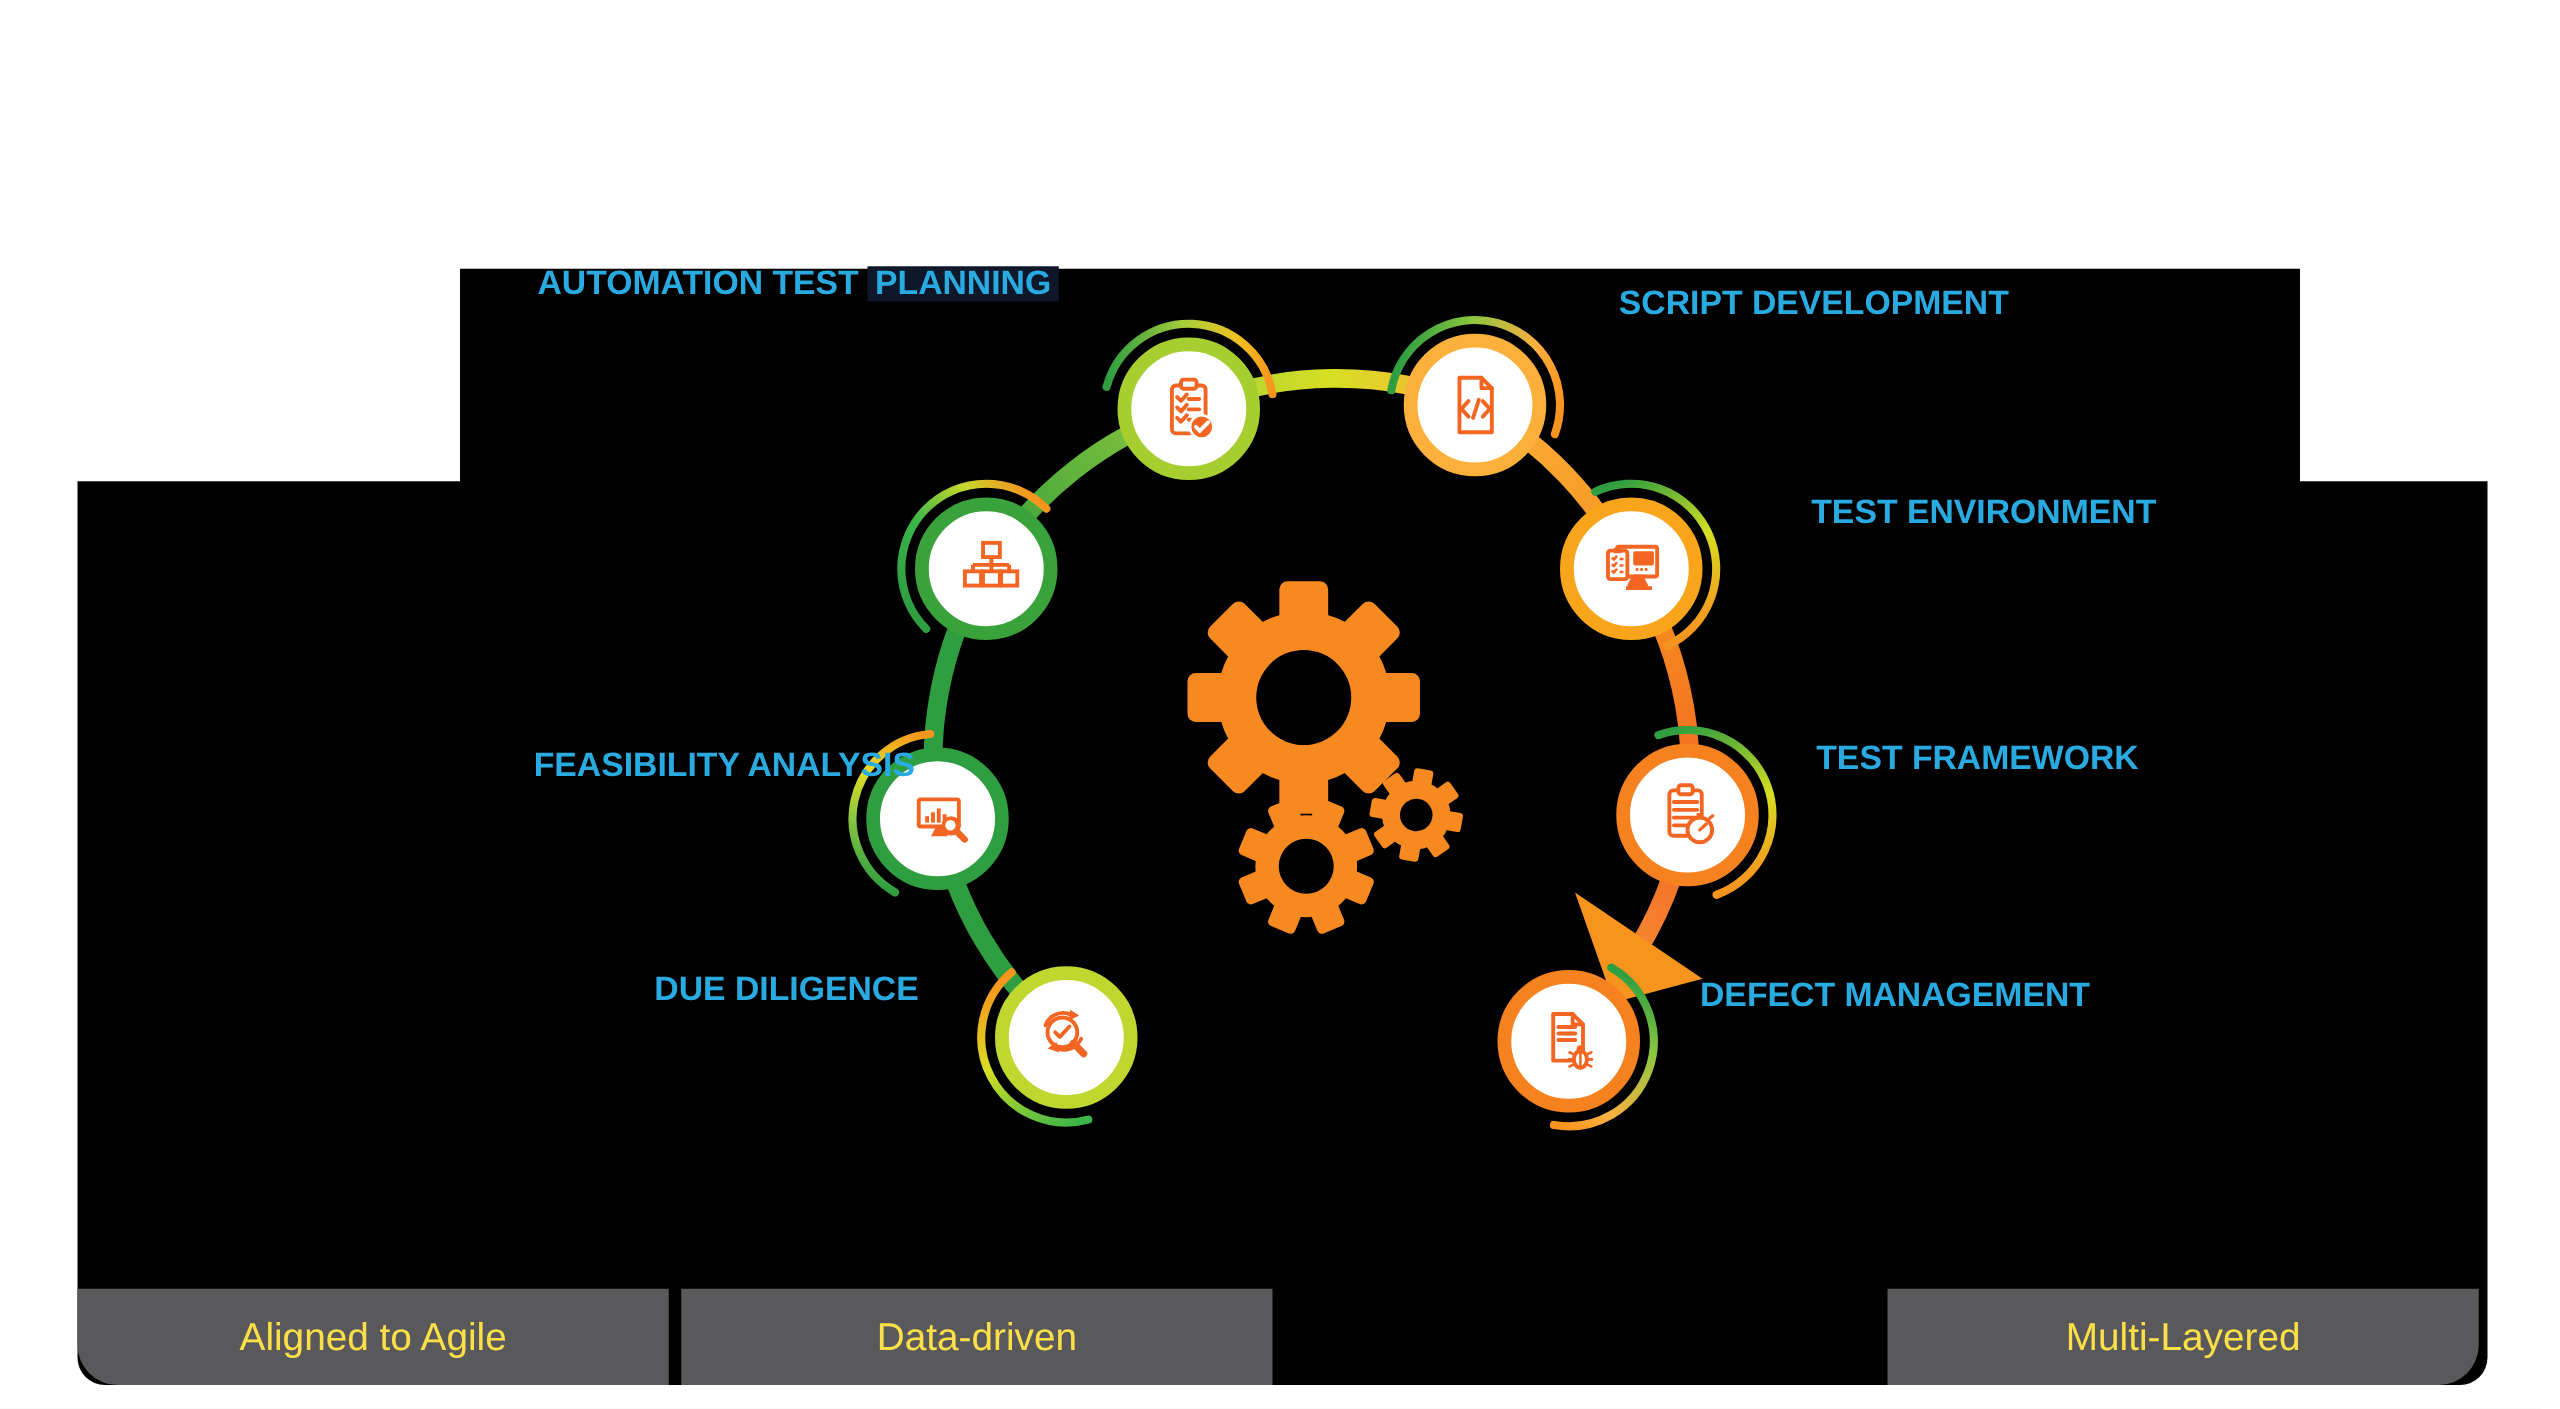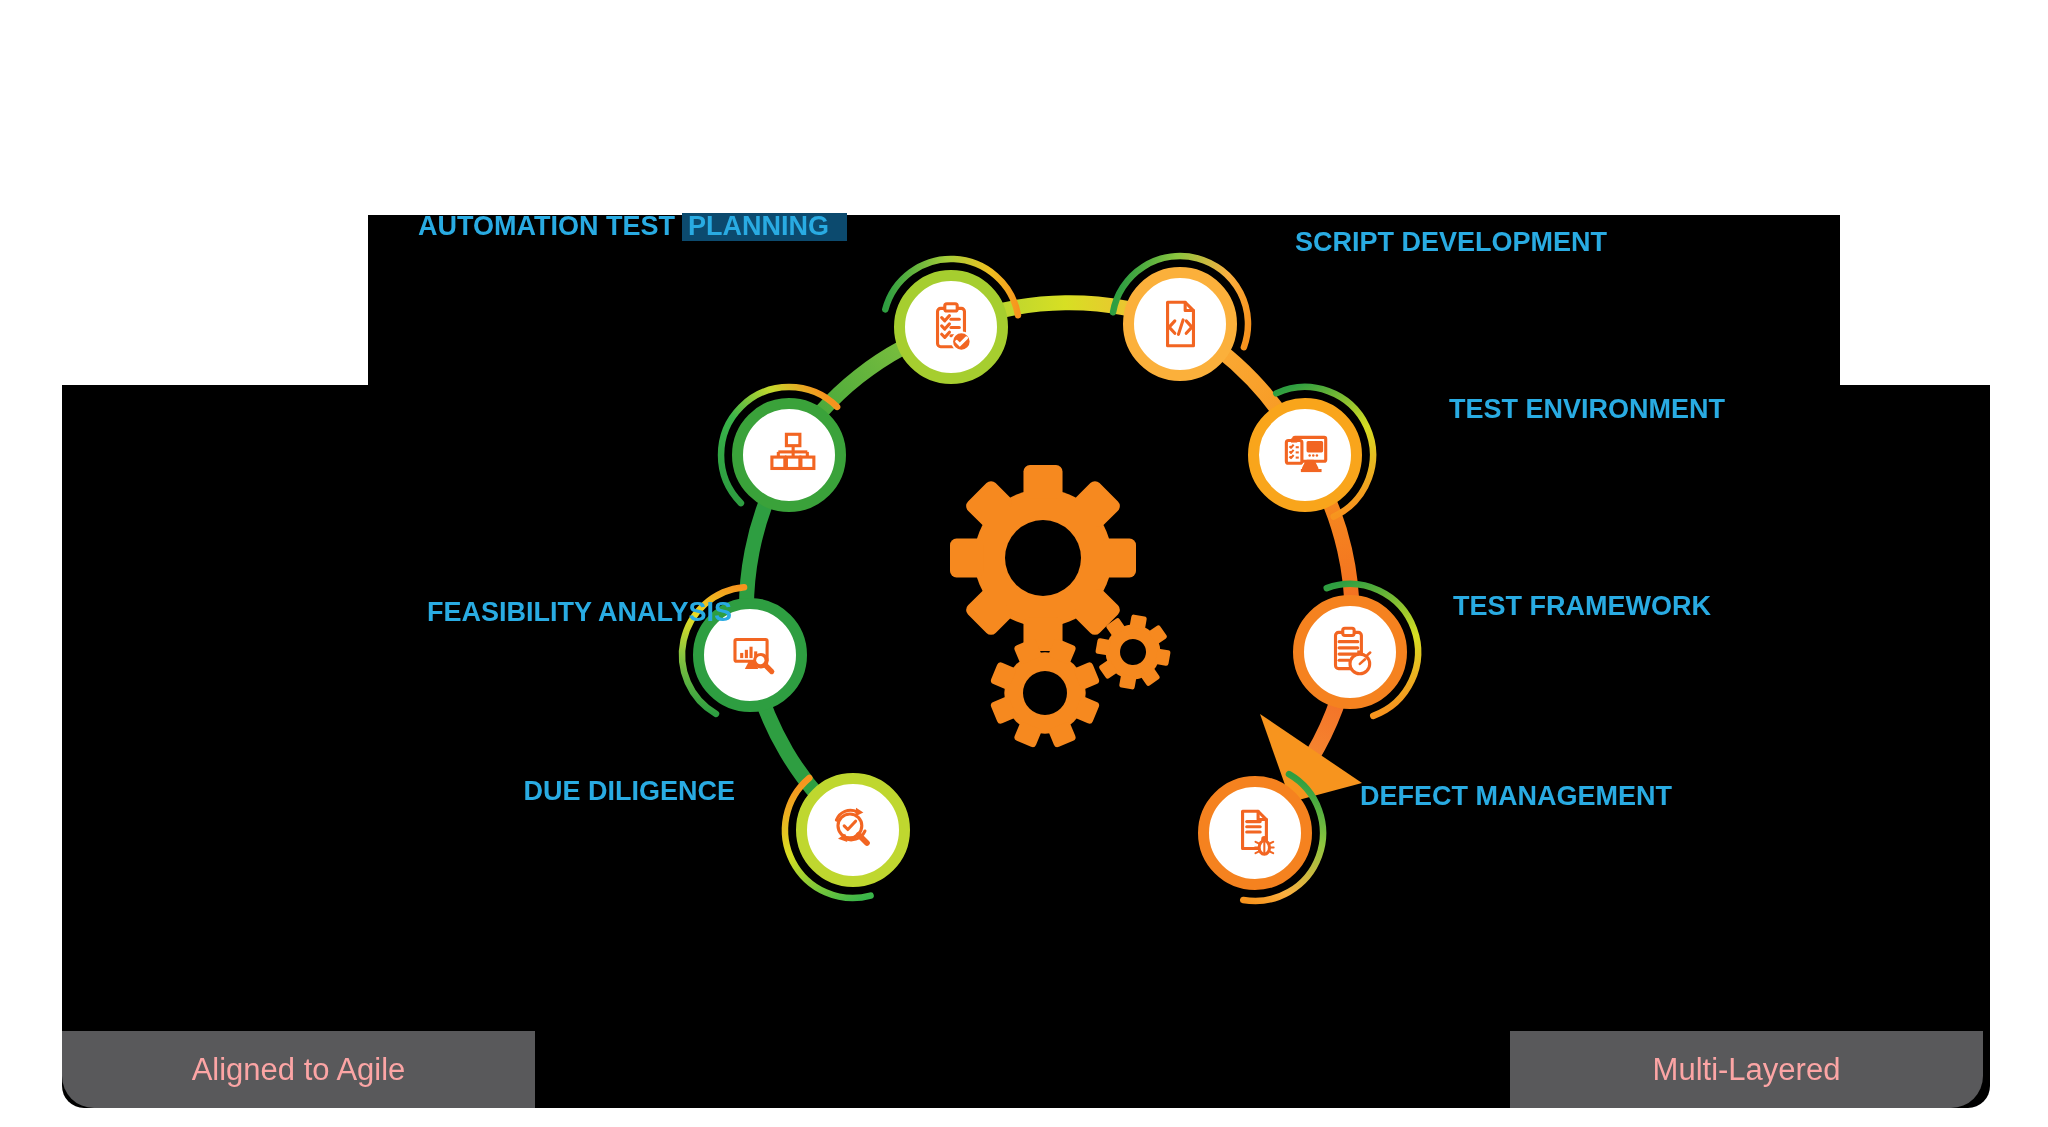--- a/index.html
+++ b/index.html
@@ -6,24 +6,24 @@
   #stage{position:relative;width:2048px;height:1127px;background:#ffffff;overflow:hidden;
          font-family:"Liberation Sans",sans-serif;}
   .panel{position:absolute;background:#000;}
   #band{left:368px;top:215px;width:1472px;height:172px;}
   #mainrect{left:62px;top:385px;width:1928px;height:723px;border-radius:0 0 22px 22px;}
   #arcs{position:absolute;left:0;top:0;}
   .node{position:absolute;width:92px;height:92px;border-radius:50%;background:#fff;
         display:flex;align-items:center;justify-content:center;}
   .lbl{position:absolute;color:#29ABE2;font-weight:bold;font-size:27px;line-height:27px;
        white-space:nowrap;letter-spacing:0px;}
-  .chip{display:inline-block;background:#0c4a6e;padding:0 18px 1px 6px;margin-left:7px;}
+  .chip{display:inline-block;background:#0f172a;padding:0 6px 1px 6px;margin-left:7px;}
   .footer-box{position:absolute;top:1031px;height:77px;background:#59595B;
               display:flex;align-items:center;justify-content:center;}
-  .footer-box span{color:#fca5a5;font-size:31px;}
+  .footer-box span{color:#fde047;font-size:31px;}
   #fbox-0{left:62px;width:473px;border-radius:0 0 0 32px;}
   #fbox-1{left:545px;width:473px;}
   #fbox-2{left:1027px;width:474px;}
   #fbox-3{left:1510px;width:473px;border-radius:0 0 32px 0;text-align:center;}
   .icon-svg{display:block;}
 </style>
 </head>
 <body>
 
 <div id="stage">
@@ -305,17 +305,20 @@
   <div class="lbl" style="left:1267px;top:229px;margin-left:28px;">SCRIPT DEVELOPMENT</div>
   <div class="lbl" style="left:1449px;top:396px;">TEST ENVIRONMENT</div>
   <div class="lbl" style="right:1316px;top:599px;">FEASIBILITY ANALYSIS</div>
   <div class="lbl" style="left:1453px;top:593px;">TEST FRAMEWORK</div>
   <div class="lbl" style="right:1313px;top:778px;">DUE DILIGENCE</div>
   <div class="lbl" style="left:1360px;top:783px;">DEFECT MANAGEMENT</div>
 
   <div id="fbox-0" class="footer-box">
       <span>Aligned to Agile</span>
     </div>
+  <div id="fbox-1" class="footer-box">
+      <span>Data-driven</span>
+    </div>
   <div id="fbox-3" class="footer-box">
       <span>Multi-Layered</span>
     </div>
 
 </div>
 
 </body></html>

